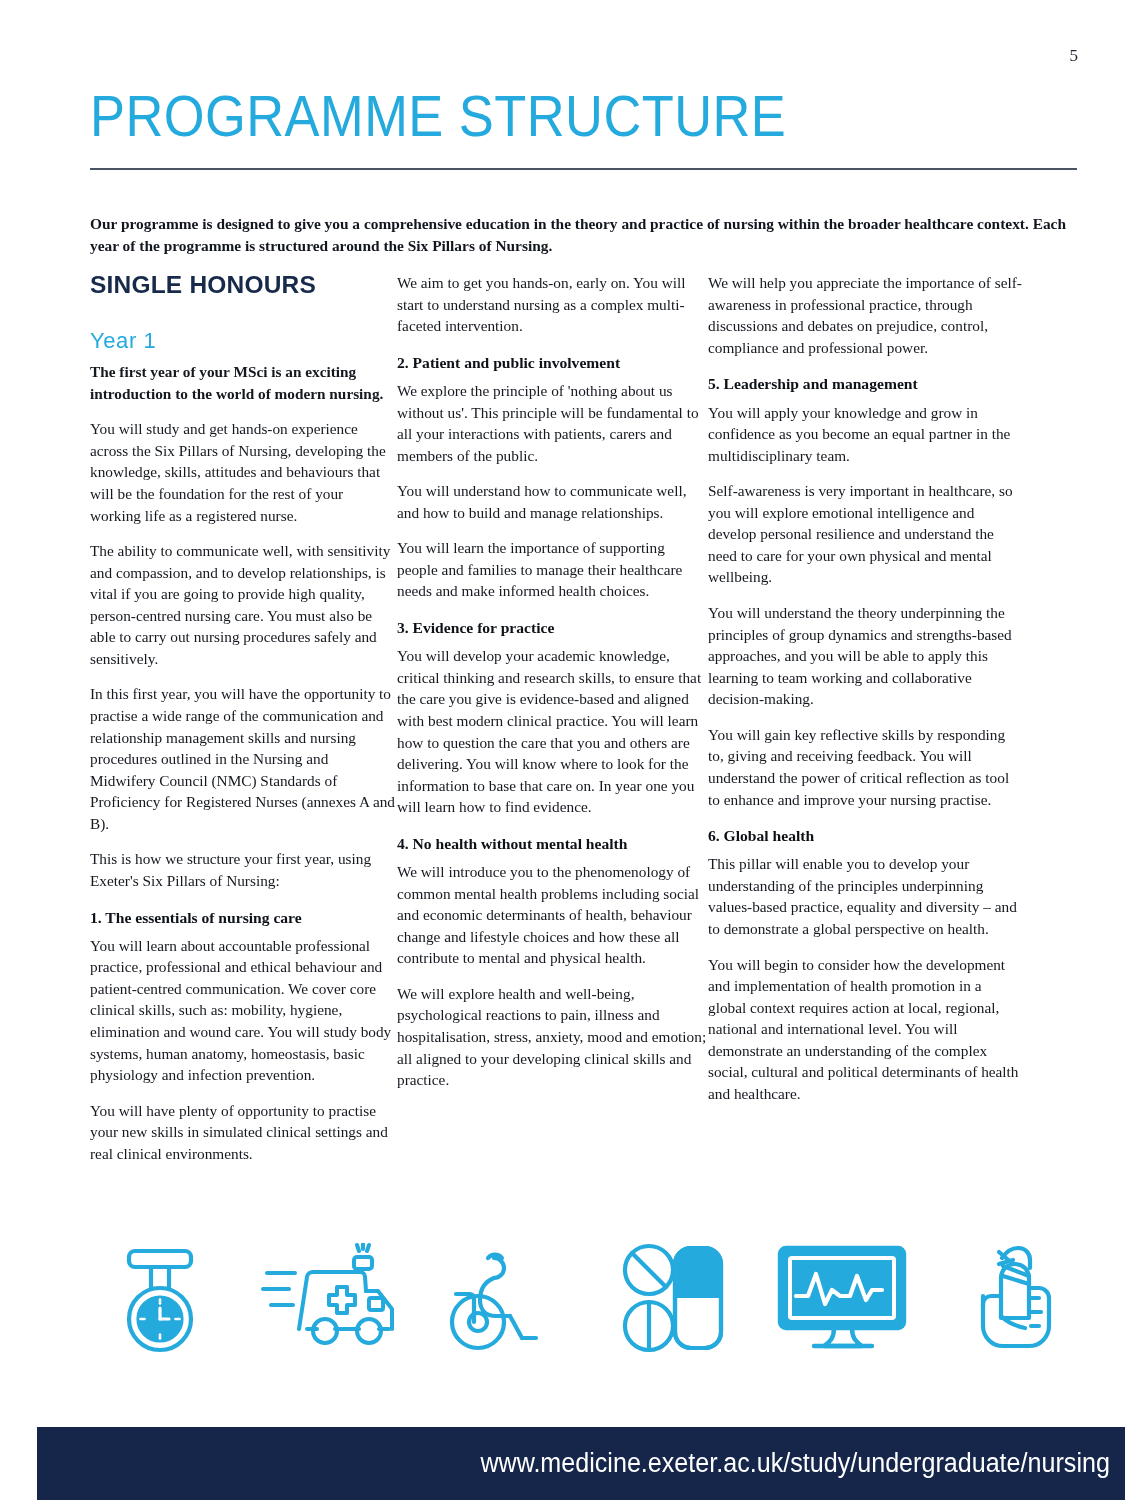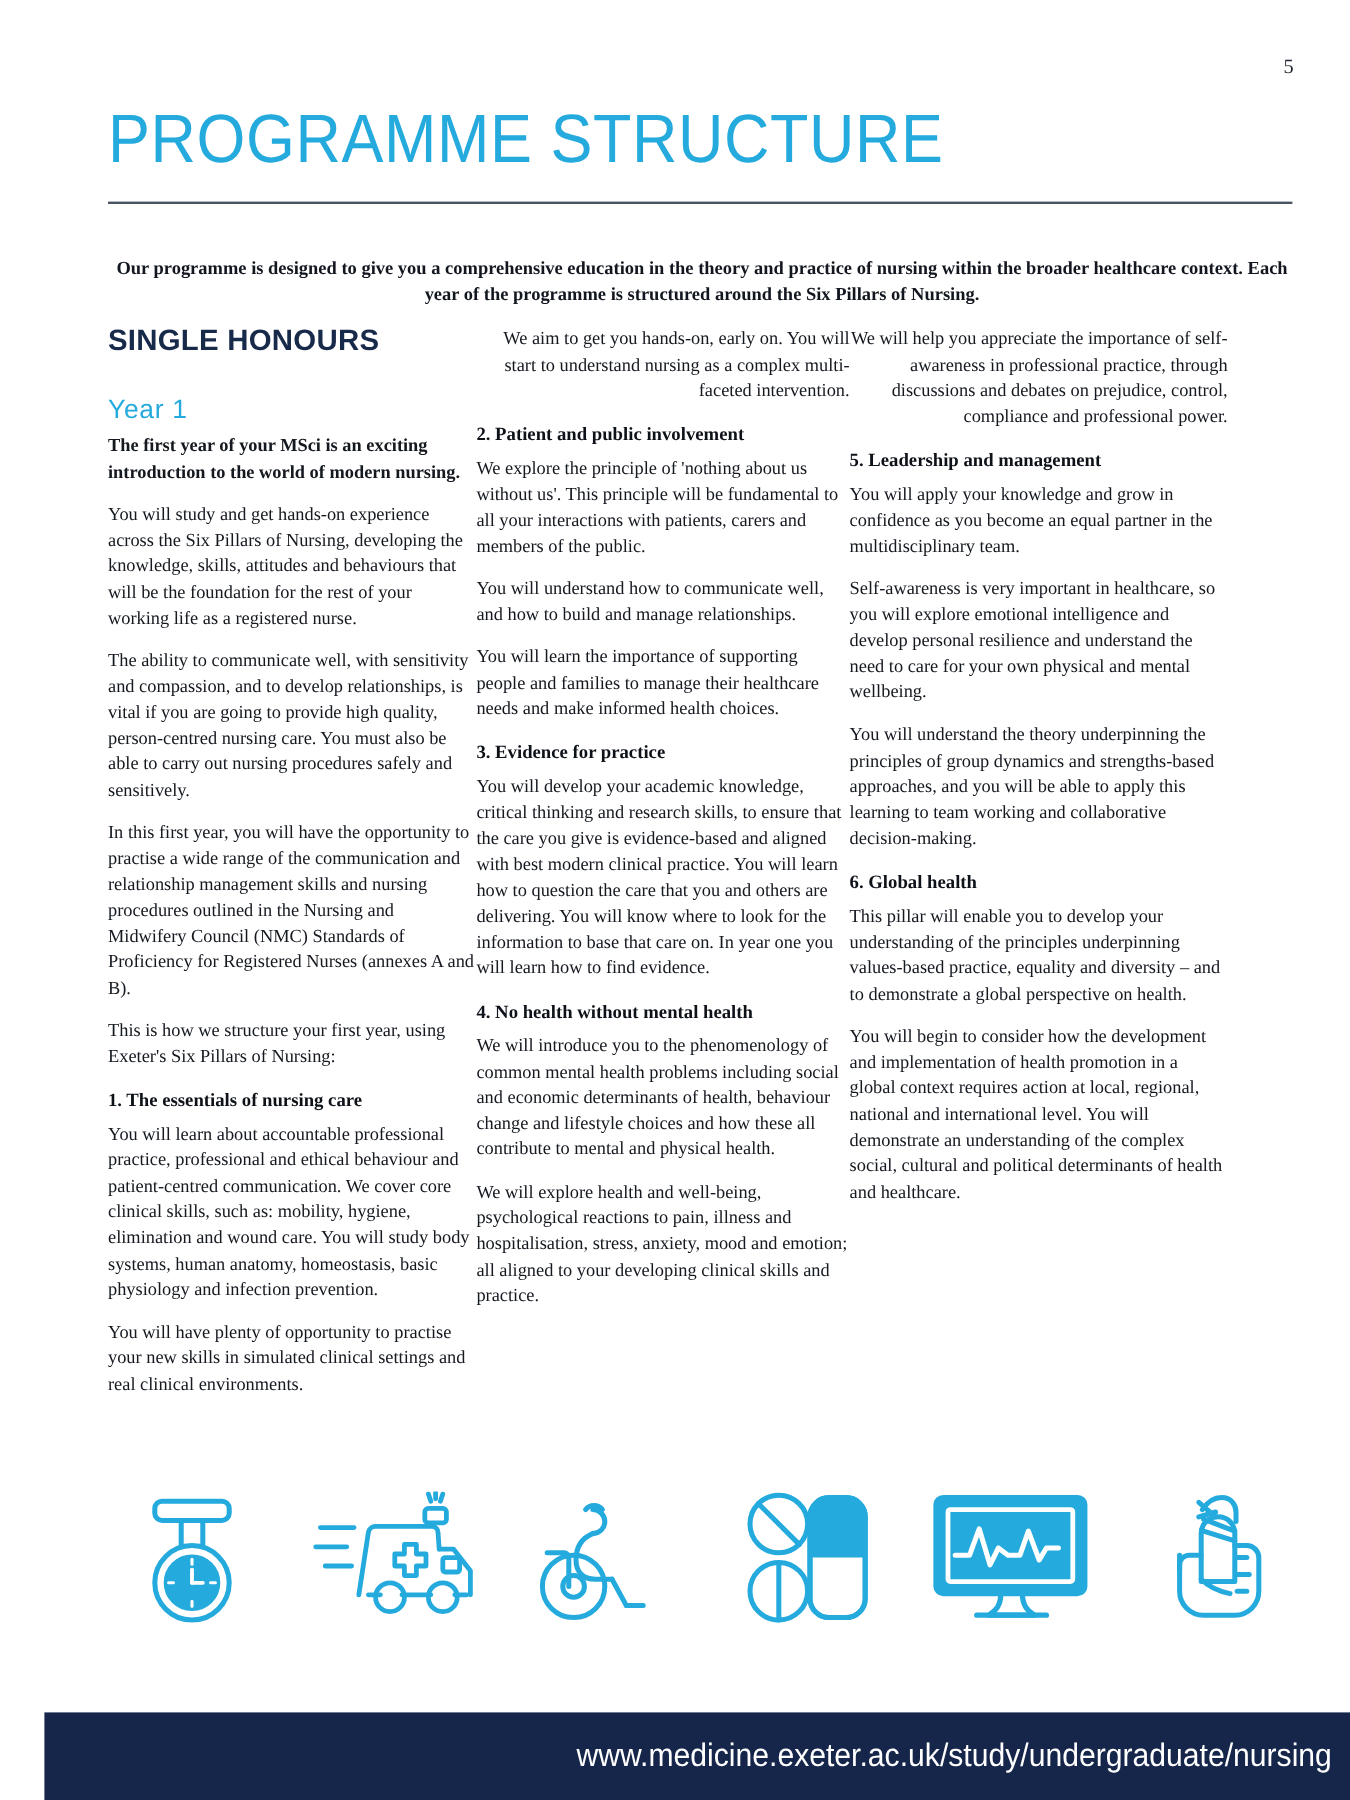--- a/index.html
+++ b/index.html
@@ -54,21 +54,20 @@
   .intro {
     position: absolute;
     top: 213px;
     left: 90px;
     width: 990px;
     font-family: "Liberation Serif", serif;
     font-weight: bold;
     font-size: 15.4px;
     line-height: 1.42;
     color: #12161f;
-    text-align: center;
   }
   .columns {
     position: absolute;
     top: 272px;
     left: 90px;
     width: 995px;
     display: flex;
   }
   .col {
     width: 307px;
@@ -109,21 +108,20 @@
     font-family: Liberation Serif, serif;
     font-size: 15.6px;
     font-weight: bold;
     color: #0d1118;
     margin: 16px 0 7px 0;
     line-height: 1.3;
   }
   .col-2 .first-para,
   .col-3 .first-para {
     margin-top: 0;
-    text-align: right;
   }
   .icon-row {
     position: absolute;
     left: 90px;
     top: 1238px;
     width: 995px;
     display: flex;
     justify-content: space-between;
     align-items: center;
   }
@@ -199,20 +197,21 @@
       <p class="body">We will introduce you to the phenomenology of common mental health problems including social and economic determinants of health, behaviour change and lifestyle choices and how these all contribute to mental and physical health.</p>
       <p class="body">We will explore health and well-being, psychological reactions to pain, illness and hospitalisation, stress, anxiety, mood and emotion; all aligned to your developing clinical skills and practice.</p>
     </div>
 
     <div class="col col-3">
       <p class="body first-para">We will help you appreciate the importance of self-awareness in professional practice, through discussions and debates on prejudice, control, compliance and professional power.</p>
       <h4 class="pillar">5. Leadership and management</h4>
       <p class="body">You will apply your knowledge and grow in confidence as you become an equal partner in the multidisciplinary team.</p>
       <p class="body">Self-awareness is very important in healthcare, so you will explore emotional intelligence and develop personal resilience and understand the need to care for your own physical and mental wellbeing.</p>
       <p class="body">You will understand the theory underpinning the principles of group dynamics and strengths-based approaches, and you will be able to apply this learning to team working and collaborative decision-making.</p>
+      <p class="body">You will gain key reflective skills by responding to, giving and receiving feedback. You will understand the power of critical reflection as tool to enhance and improve your nursing practise.</p>
       <h4 class="pillar">6. Global health</h4>
       <p class="body">This pillar will enable you to develop your understanding of the principles underpinning values-based practice, equality and diversity – and to demonstrate a global perspective on health.</p>
       <p class="body">You will begin to consider how the development and implementation of health promotion in a global context requires action at local, regional, national and international level. You will demonstrate an understanding of the complex social, cultural and political determinants of health and healthcare.</p>
     </div>
 
   </div>
 
   <div class="icon-row">
 
     <div class="icon-cell">

